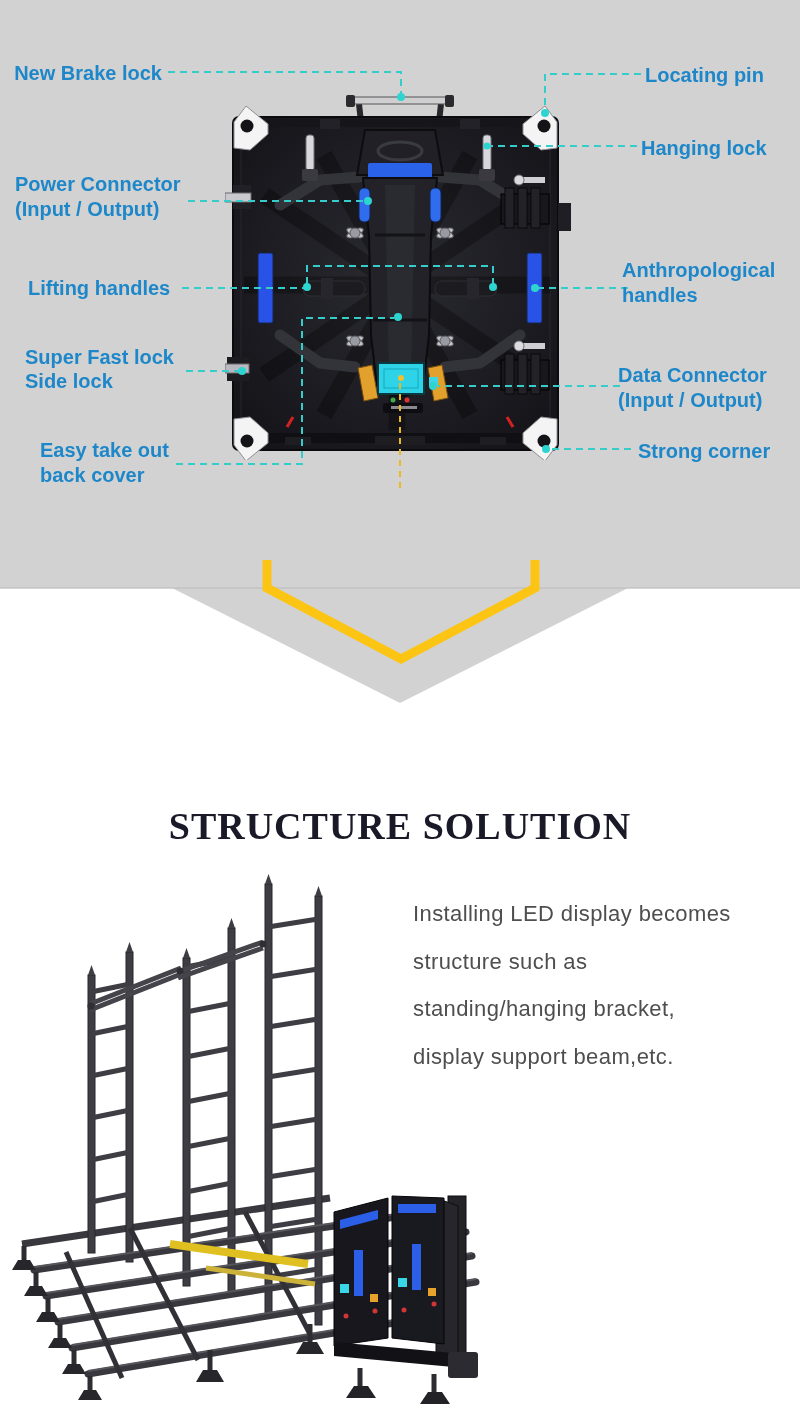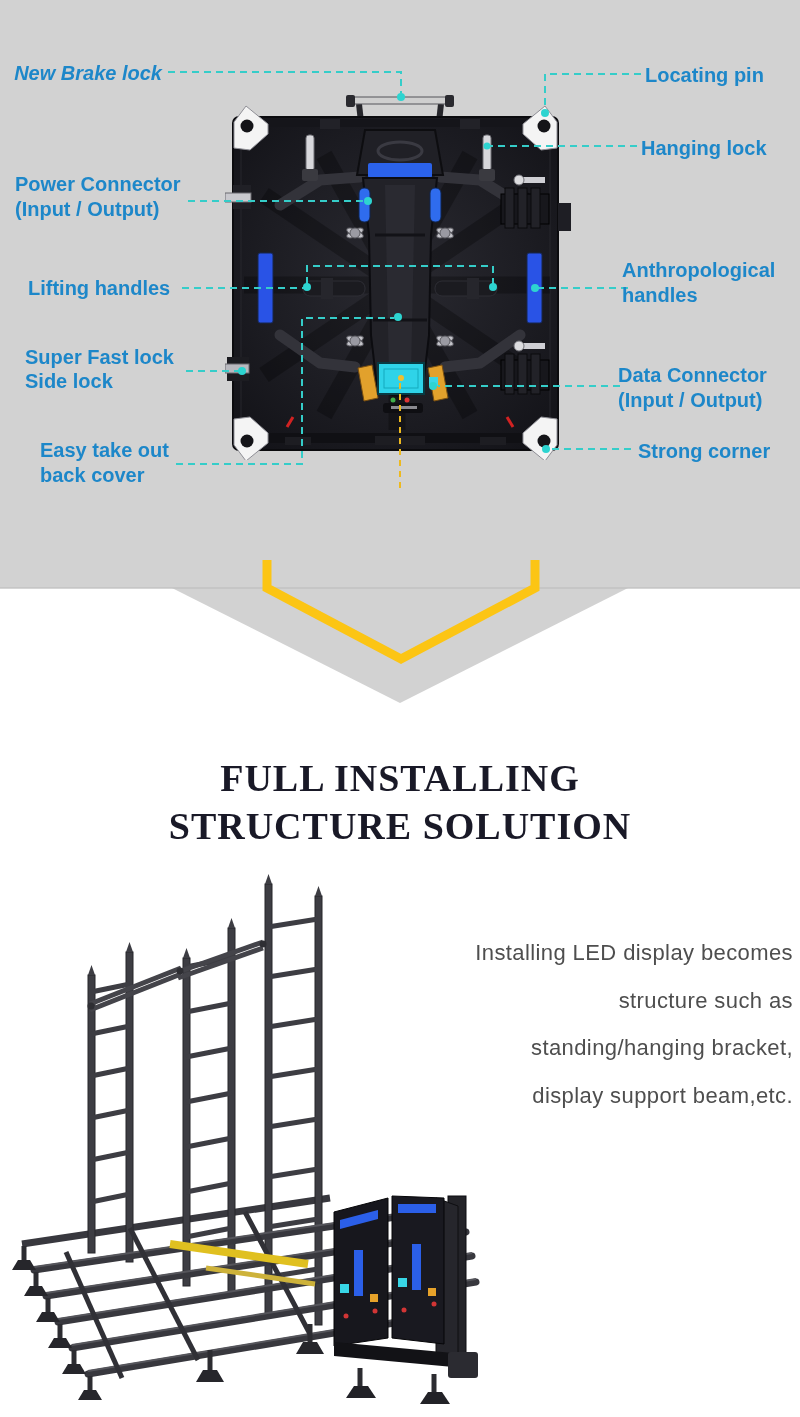--- a/index.html
+++ b/index.html
@@ -2,25 +2,25 @@
 <html><head>
 <meta charset="utf-8">
 <style>
   html,body{margin:0;padding:0;background:#fff;}
   #stage{position:relative;width:800px;height:1417px;overflow:hidden;background:#ffffff;
          font-family:"Liberation Sans",sans-serif;}
   .abs{position:absolute;}
   .callout{position:absolute;color:#1d87c9;font:700 20px/25px "Liberation Sans",sans-serif;
            white-space:pre-line;}
   .c-center{}
-  .c-right{text-align:right;font-style:italic;}
+  .c-right{text-align:right;}
   .title-line{position:absolute;left:0;right:0;text-align:center;
               font:700 38px/46px "Liberation Serif",serif;color:#191927;letter-spacing:1px;}
-  .para{position:absolute;left:413px;top:929px;width:380px;
-        font:400 22px/47.5px "Liberation Sans",sans-serif;color:#4e4e4e;letter-spacing:.4px;text-align:right;}
+  .para{position:absolute;left:413px;top:890px;width:380px;
+        font:400 22px/47.5px "Liberation Sans",sans-serif;color:#4e4e4e;letter-spacing:.4px;}
   svg{display:block;}
 </style>
 </head>
 <body>
 
 <div id="stage">
 
   <svg class="abs" style="left:0;top:0" width="800" height="710" viewBox="0 0 800 710">
     <rect x="0" y="0" width="800" height="588" fill="#d2d2d2"></rect>
     <polygon points="172,588 628,588 400,703" fill="#d2d2d2"></polygon>
@@ -375,21 +375,20 @@
   <div class="callout c-center" style="left:25px;top:345px;width:158px;line-height:24px">Super Fast lock
 Side lock</div>
   <div class="callout c-center" style="left:622px;top:258px;width:165px">Anthropological
 handles</div>
   <div class="callout c-center" style="left:618px;top:363px;width:170px">Data Connector
 (Input / Output)</div>
   <div class="callout c-center" style="left:40px;top:438px;width:148px">Easy take out
 back cover</div>
   <div class="callout" style="left:638px;top:439px;width:150px">Strong corner</div>
 
-  <div class="title-line" style="top:755px">FULL INSTALLING</div>
   <div class="title-line" style="top:803px">STRUCTURE SOLUTION</div>
 
   <div class="para">
     <div>Installing LED display becomes</div>
     <div>structure such as</div>
     <div>standing/hanging bracket,</div>
     <div>display support beam,etc.</div>
   </div>
 
 </div>

